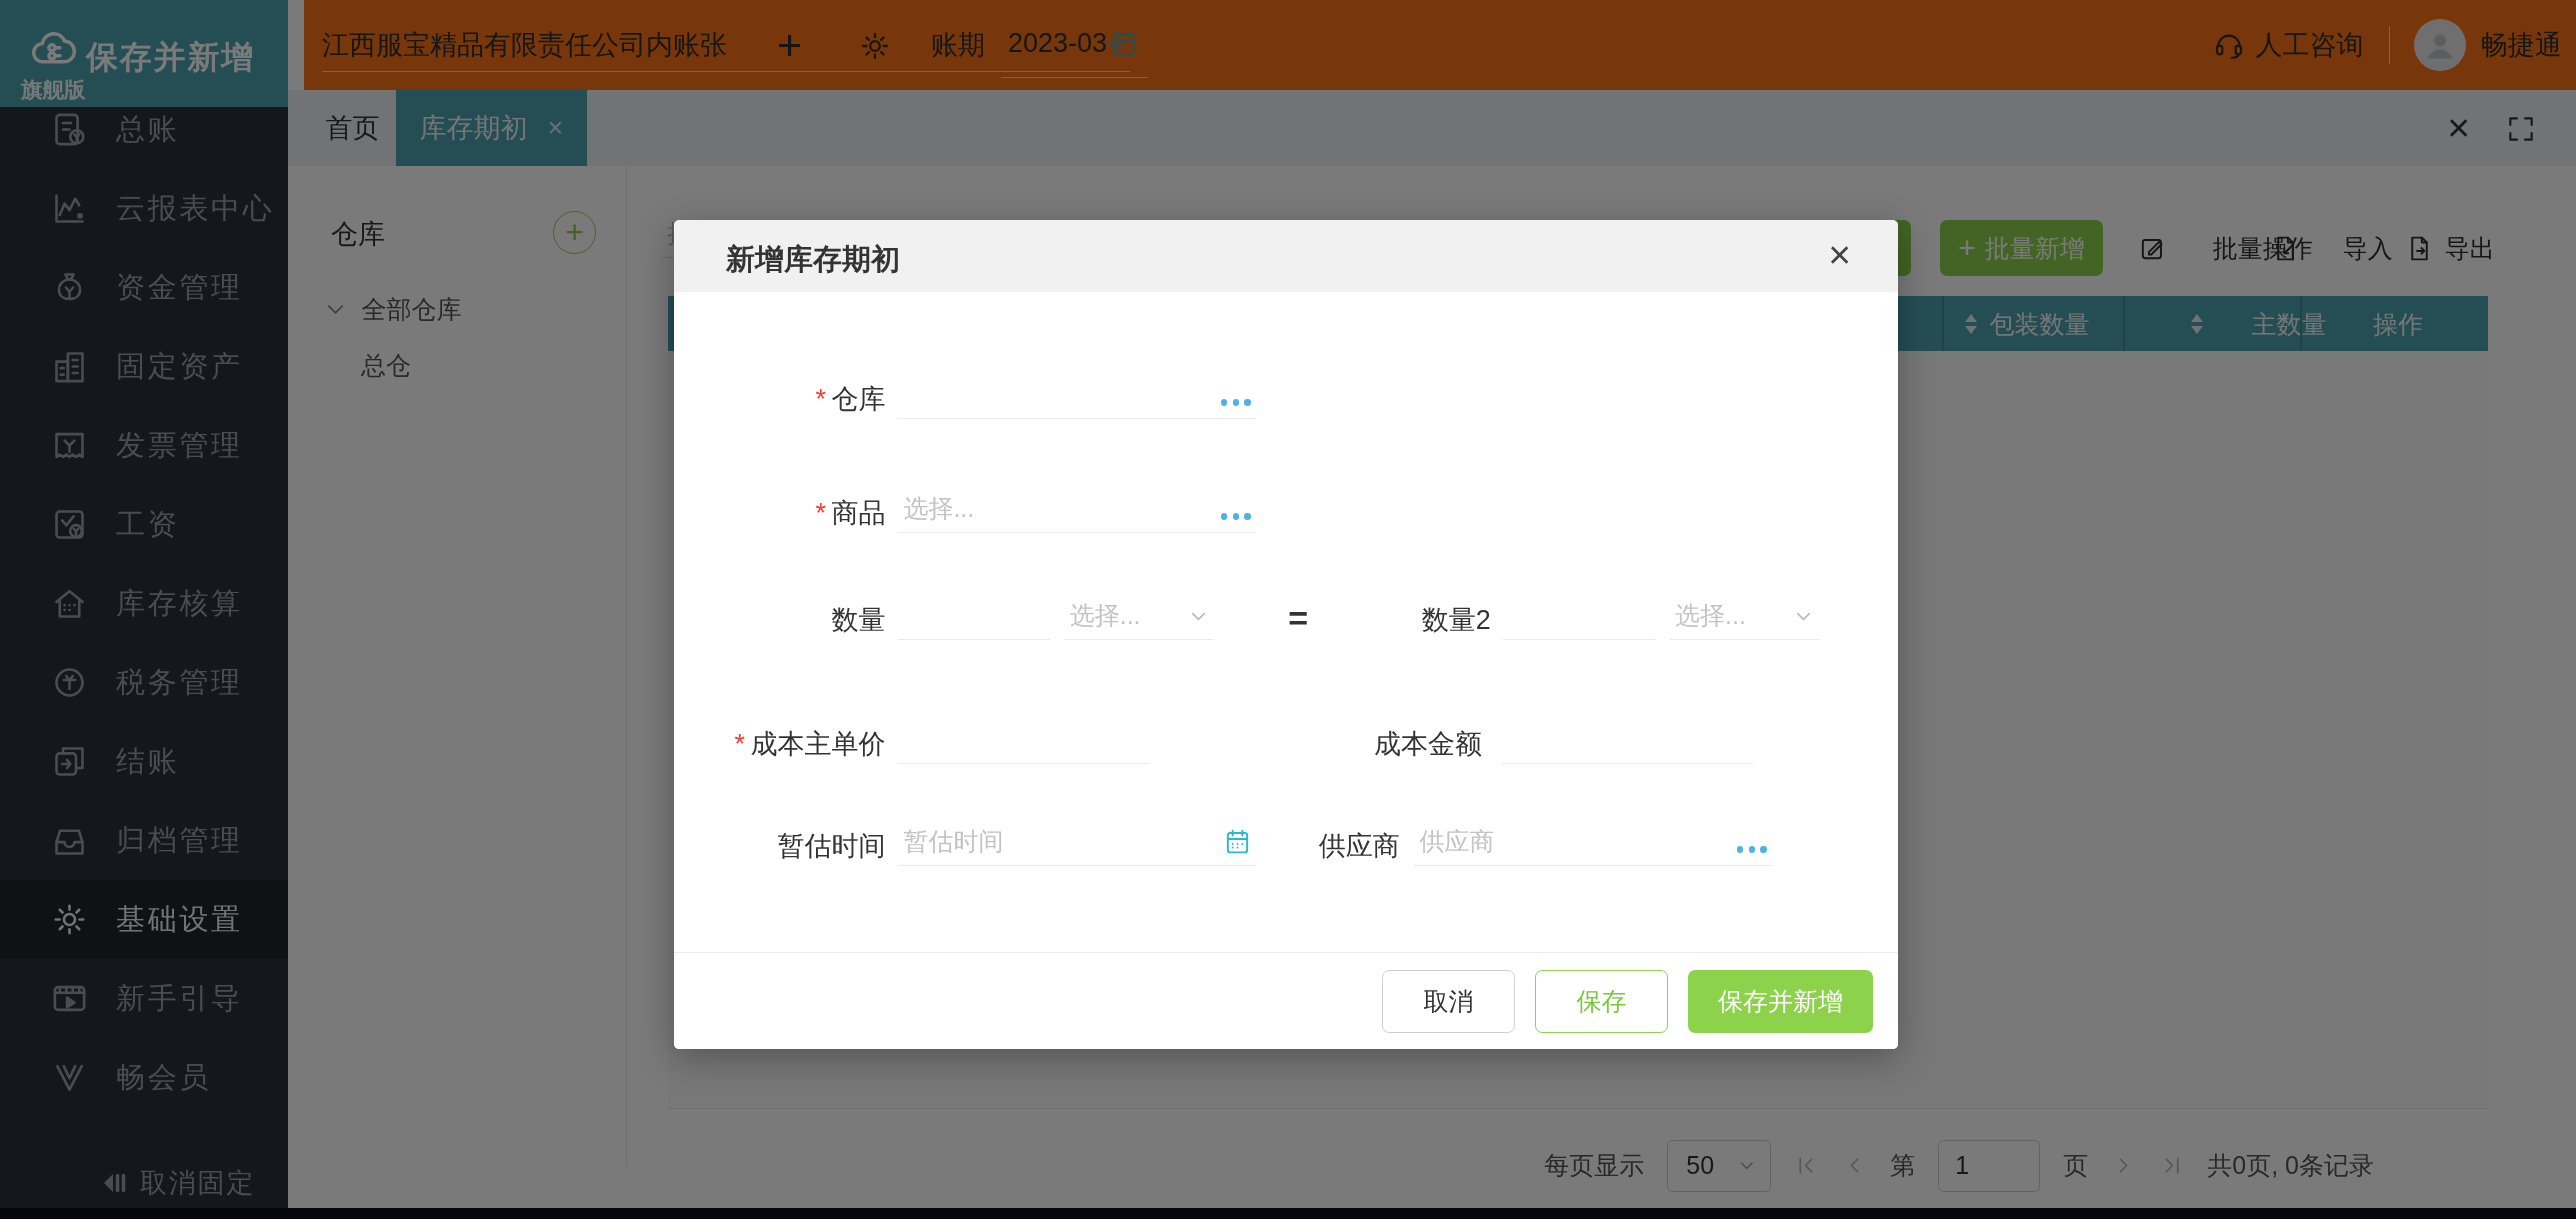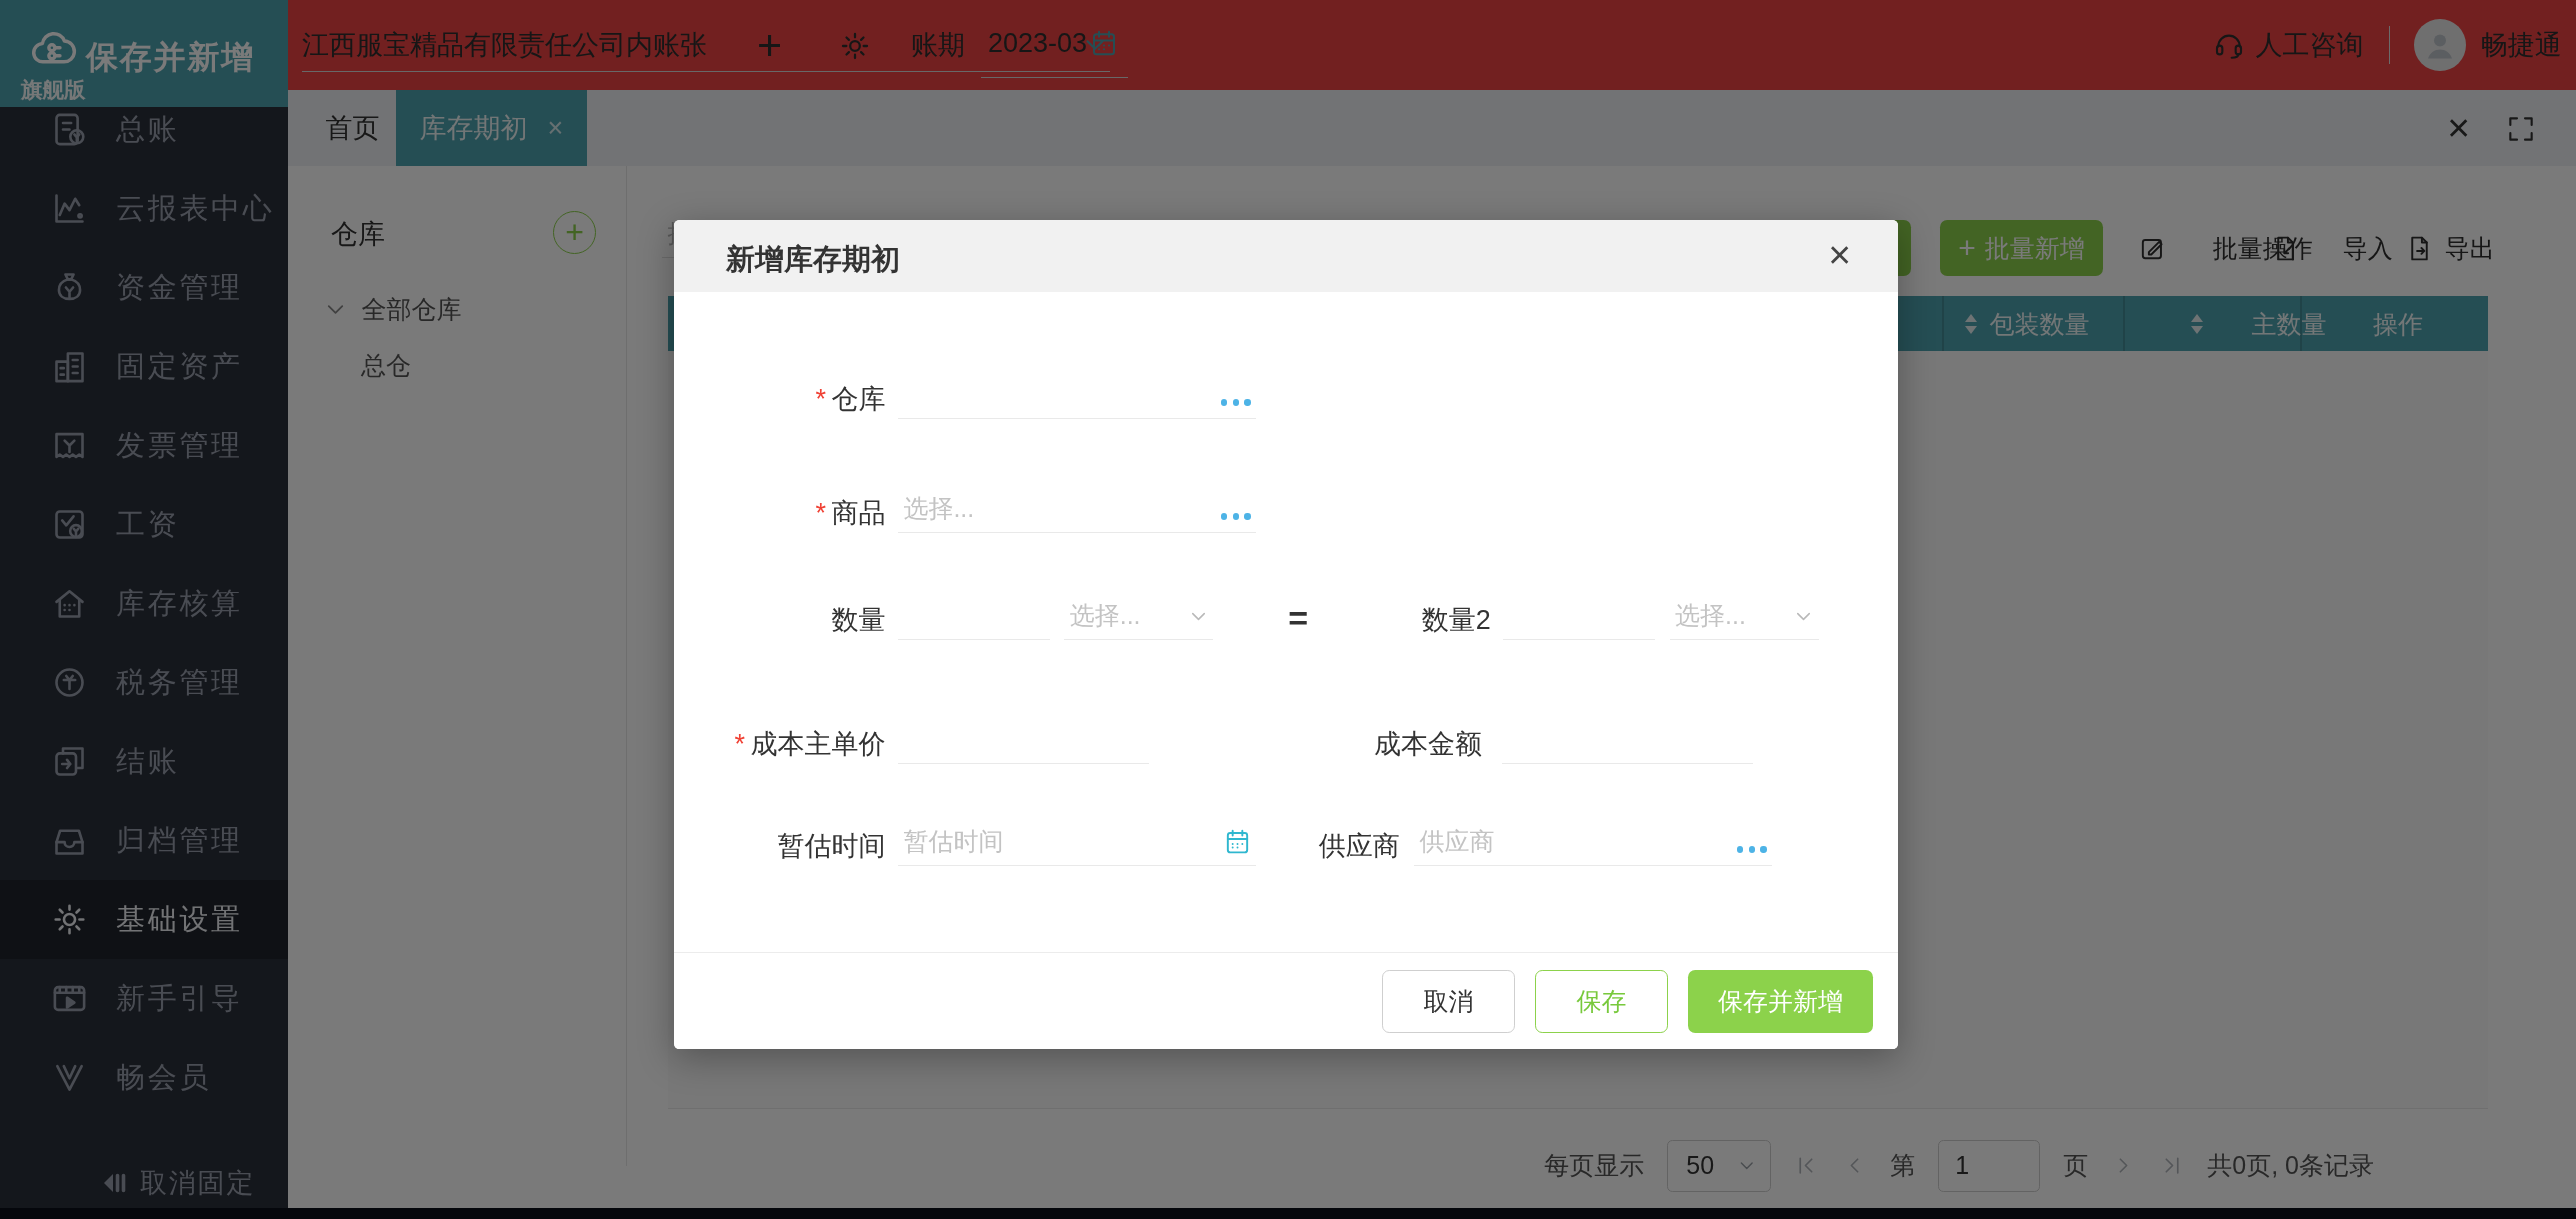--- a/index.html
+++ b/index.html
@@ -16,21 +16,21 @@
   .snav { position:absolute; top:90px; left:0; right:0; }
   .side-item { height:79px; display:flex; align-items:center; padding-left:50px; color:#9aa0ad; cursor:pointer; }
   .side-item .sicon { width:39px; height:39px; margin-right:27px; flex:0 0 auto; }
   .side-item .sicon svg { width:39px; height:39px; }
   .side-item .slabel { font-size:29px; letter-spacing:2.7px; }
   .side-item.active { background:#20242c; color:#eef0f4; }
   .unpin { position:absolute; bottom:12.5px; left:0; right:0; height:50px; display:flex; align-items:center; padding-left:95px; color:#9aa0ad; font-size:27px; letter-spacing:1.8px; cursor:pointer; }
   .unpin svg { width:36px; height:36px; margin-right:9px; }
 
   
-  .topbar { position:absolute; left:284px; top:0; right:0; height:90px; background:#ef4444; }
+  .topbar { position:absolute; left:304px; top:0; right:0; height:90px; background:#f97316; }
   .company { position:absolute; left:18px; top:0; height:90px; display:flex; align-items:center; cursor:pointer; }
   .company .cname { font-size:27px; color:#2f2f2f; }
   .company .chev { width:30px; height:30px; color:#4fa3b0; margin-left:373px; }
   .company .cunderline { position:absolute; left:0; right:0; bottom:18px; border-bottom:1.8px solid #d9d9d9; }
   .tb-plus { position:absolute; left:473px; top:21.5px; font-size:43px; font-weight:300; color:#2f2f2f; cursor:pointer; line-height:47px; }
   .tb-gear { position:absolute; left:554px; top:29px; width:34px; height:34px; color:#2f2f2f; cursor:pointer; }
   .period { position:absolute; left:627px; top:0; height:90px; display:flex; align-items:center; }
   .period .plabel { font-size:27px; color:#2f2f2f; margin-right:23px; }
   .period .pgroup { position:relative; display:flex; align-items:center; padding-bottom:3.6px; cursor:pointer; }
   .period .pvalue { font-size:27px; color:#2f2f2f; margin-right:2px; }

